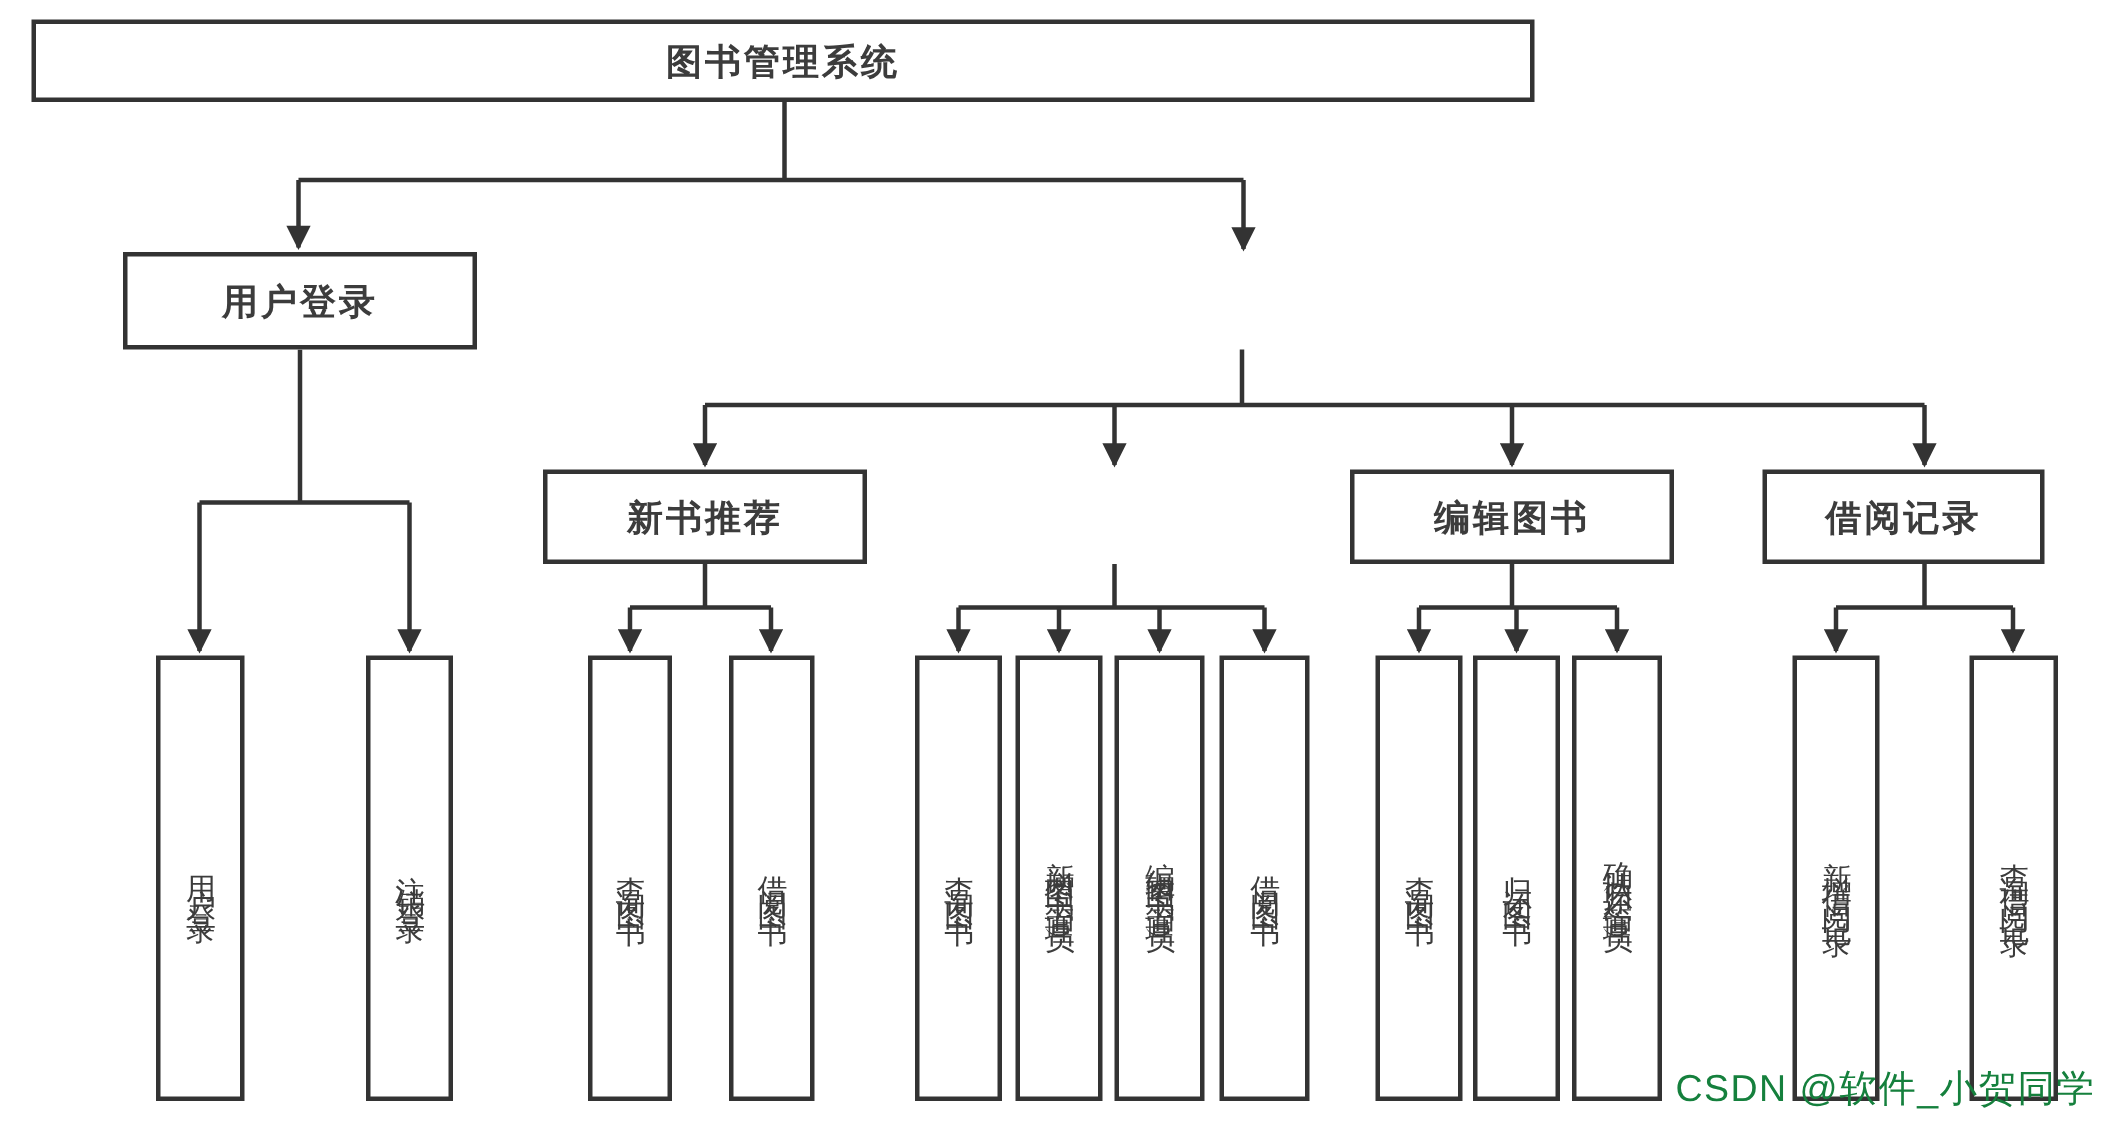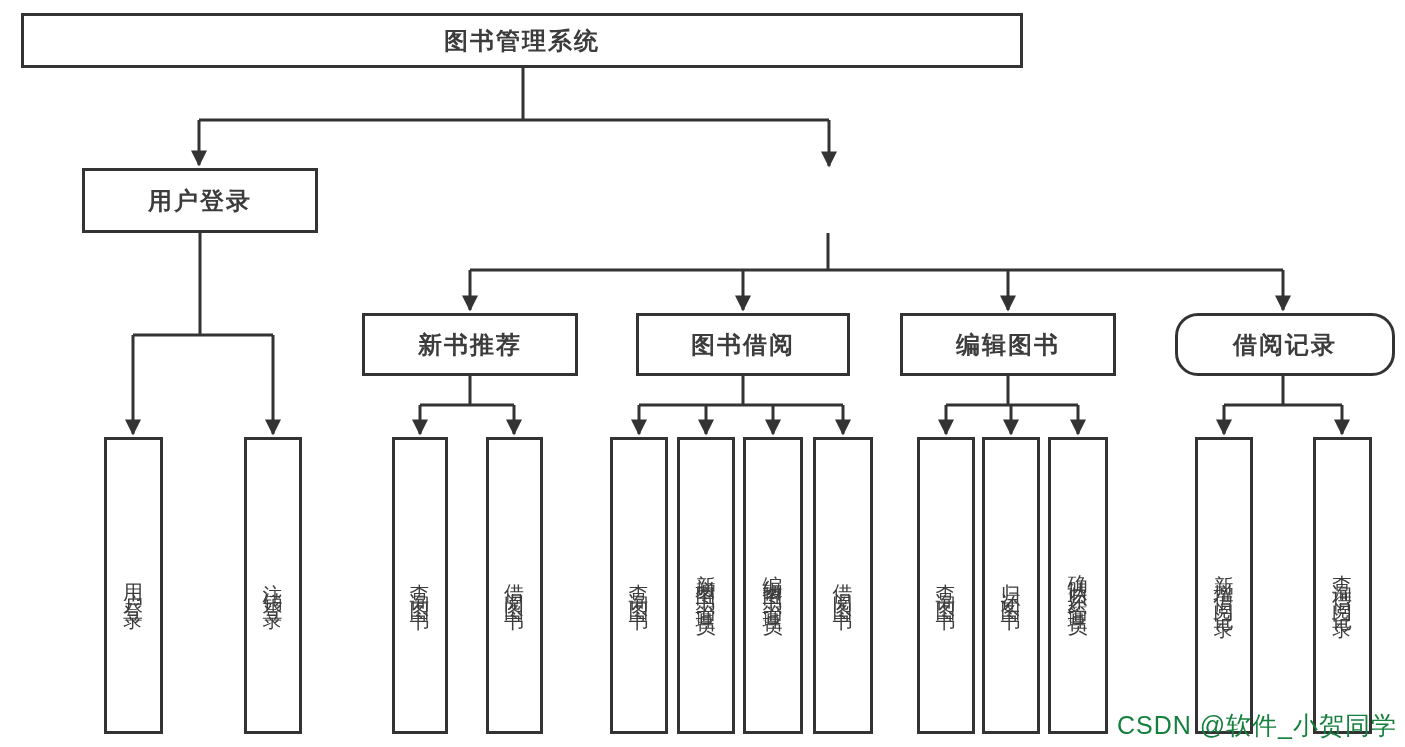--- a/index.html
+++ b/index.html
@@ -89,23 +89,22 @@
       <line x1="1224" y1="405" x2="1224" y2="434" marker-end="url(#arw)"></line>
       <line x1="1342" y1="405" x2="1342" y2="434" marker-end="url(#arw)"></line>
     </g>
   </svg>
 
   <div class="box h" style="left:21px;top:13px;width:1002px;height:55px;">图书管理系统</div>
 
   <div class="box h" style="left:82px;top:168px;width:236px;height:65px;">用户登录</div>
 
   <div class="box h" style="left:362px;top:313px;width:216px;height:63px;">新书推荐</div>
-  <div class="box h" style="left:636px;top:313px;width:214px;height:63px;">图书借阅</div>
   <div class="box h" style="left:900px;top:313px;width:216px;height:63px;">编辑图书</div>
-  <div class="box h" style="left:1175px;top:313px;width:220px;height:63px;border-radius:23px;">借阅记录</div>
+  <div class="box h" style="left:1175px;top:313px;width:188px;height:63px;">借阅记录</div>
 
   <div class="box v leaf" style="left:104px;width:59px;">用户登录</div>
   <div class="box v leaf" style="left:244px;width:58px;">注销登录</div>
 
   <div class="box v leaf" style="left:392px;width:56px;">查询图书</div>
   <div class="box v leaf" style="left:486px;width:57px;">借阅图书</div>
 
   <div class="box v leaf" style="left:610px;width:58px;">查询图书</div>
   <div class="box v leaf" style="left:677px;width:58px;letter-spacing:6px;">新增图书（管理员）</div>
   <div class="box v leaf" style="left:743px;width:60px;letter-spacing:6px;">编辑图书（管理员）</div>

